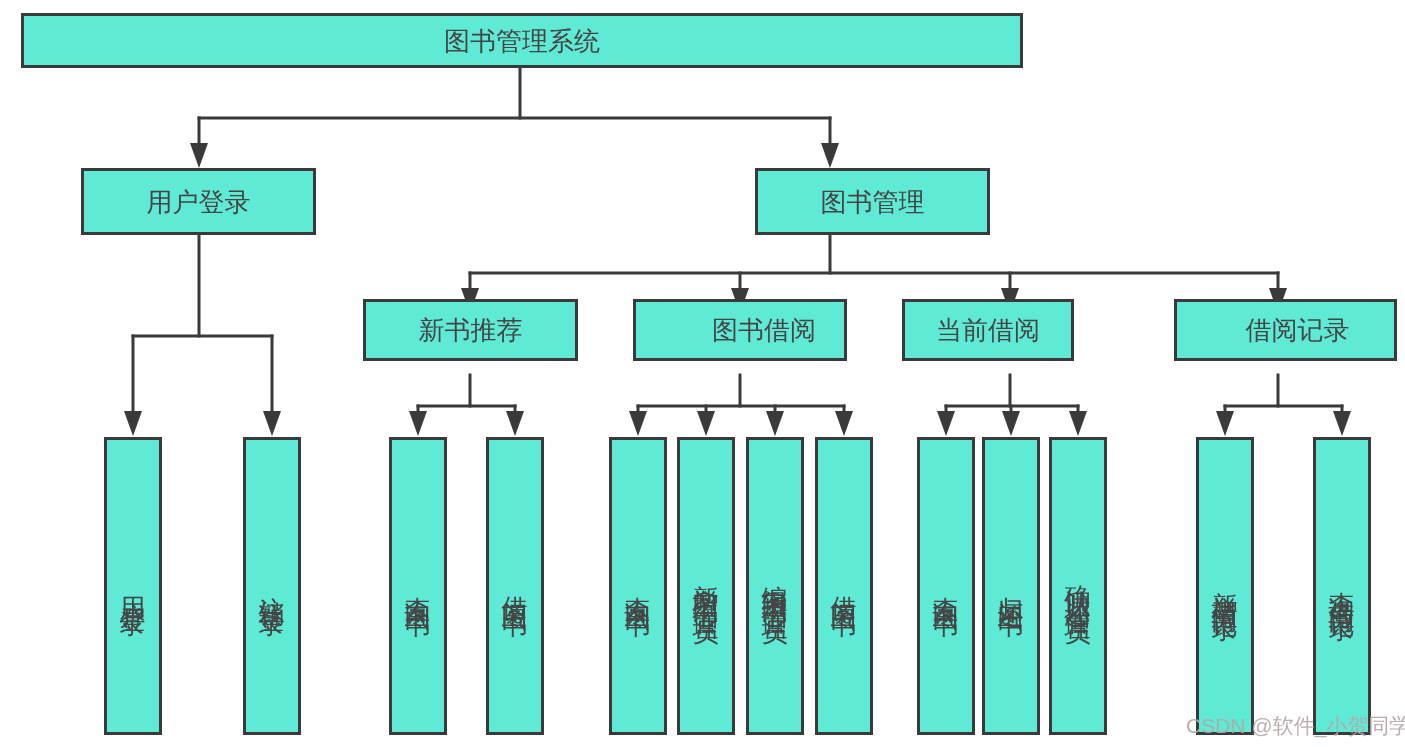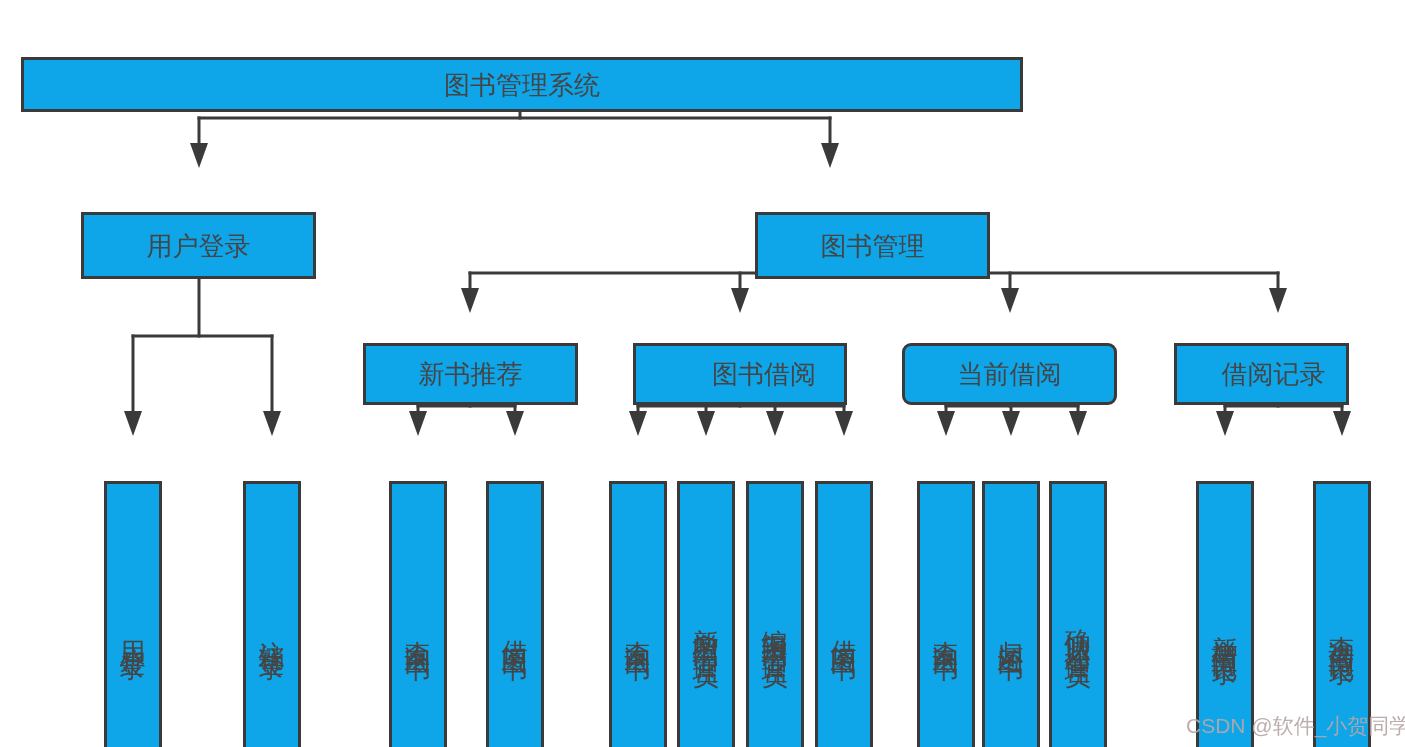--- a/index.html
+++ b/index.html
@@ -2,23 +2,23 @@
 <html><head>
 <meta charset="utf-8">
 <style>
   html,body{margin:0;padding:0;background:#ffffff;}
   body{width:1405px;height:747px;position:relative;overflow:hidden;
        font-family:"Liberation Sans","DejaVu Sans",sans-serif;}
   .stage{position:absolute;left:0;top:0;width:1405px;height:747px;}
   svg.connectors{position:absolute;left:0;top:0;width:1405px;height:747px;z-index:1;}
   svg.connectors line{stroke:#3a3a3a;stroke-width:3;stroke-linecap:square;}
   svg.connectors polygon{fill:#3a3a3a;stroke:none;}
-  .box{position:absolute;box-sizing:border-box;background:#0ea5e9;
+  .box{position:absolute;box-sizing:border-box;background:#5eead4;
        border:3px solid #3a3a3a;display:flex;align-items:center;justify-content:center;
-       color:#454545;z-index:2;margin-top:44px;}
+       color:#454545;z-index:2;}
   .hlabel{font-size:26px;line-height:1;white-space:nowrap;}
   .root{left:21px;top:13px;width:1002px;height:55px;}
   .lvl2{top:168px;width:235px;height:67px;}
   .lvl3{top:299px;height:62px;}
   .leaf{top:437px;width:58px;height:298px;}
   .vlabel{writing-mode:vertical-rl;text-orientation:mixed;font-size:26px;
           line-height:1;letter-spacing:5px;}
   .watermark{position:absolute;left:1186px;top:712px;z-index:3;
              font-size:21px;color:rgba(182,167,167,0.92);white-space:nowrap;}
 </style>
@@ -99,24 +99,24 @@
   <div class="box lvl2" style="left:755px;">
     <span class="hlabel">图书管理</span>
   </div>
 
   <div class="box lvl3" style="left:363px;width:215px;">
     <span class="hlabel">新书推荐</span>
   </div>
   <div class="box lvl3" style="left:633px;width:214px;padding-left:48px;">
     <span class="hlabel">图书借阅</span>
   </div>
-  <div class="box lvl3" style="left:902px;width:215px;border-radius:9px;">
+  <div class="box lvl3" style="left:902px;width:172px;">
     <span class="hlabel">当前借阅</span>
   </div>
-  <div class="box lvl3" style="left:1174px;width:175px;padding-left:24px;">
+  <div class="box lvl3" style="left:1174px;width:223px;padding-left:24px;">
     <span class="hlabel">借阅记录</span>
   </div>
 
   <div class="box leaf" style="left:104px;">
     <span class="vlabel">用户登录</span>
   </div>
   <div class="box leaf" style="left:243px;">
     <span class="vlabel">注销登录</span>
   </div>
   <div class="box leaf" style="left:389px;">

